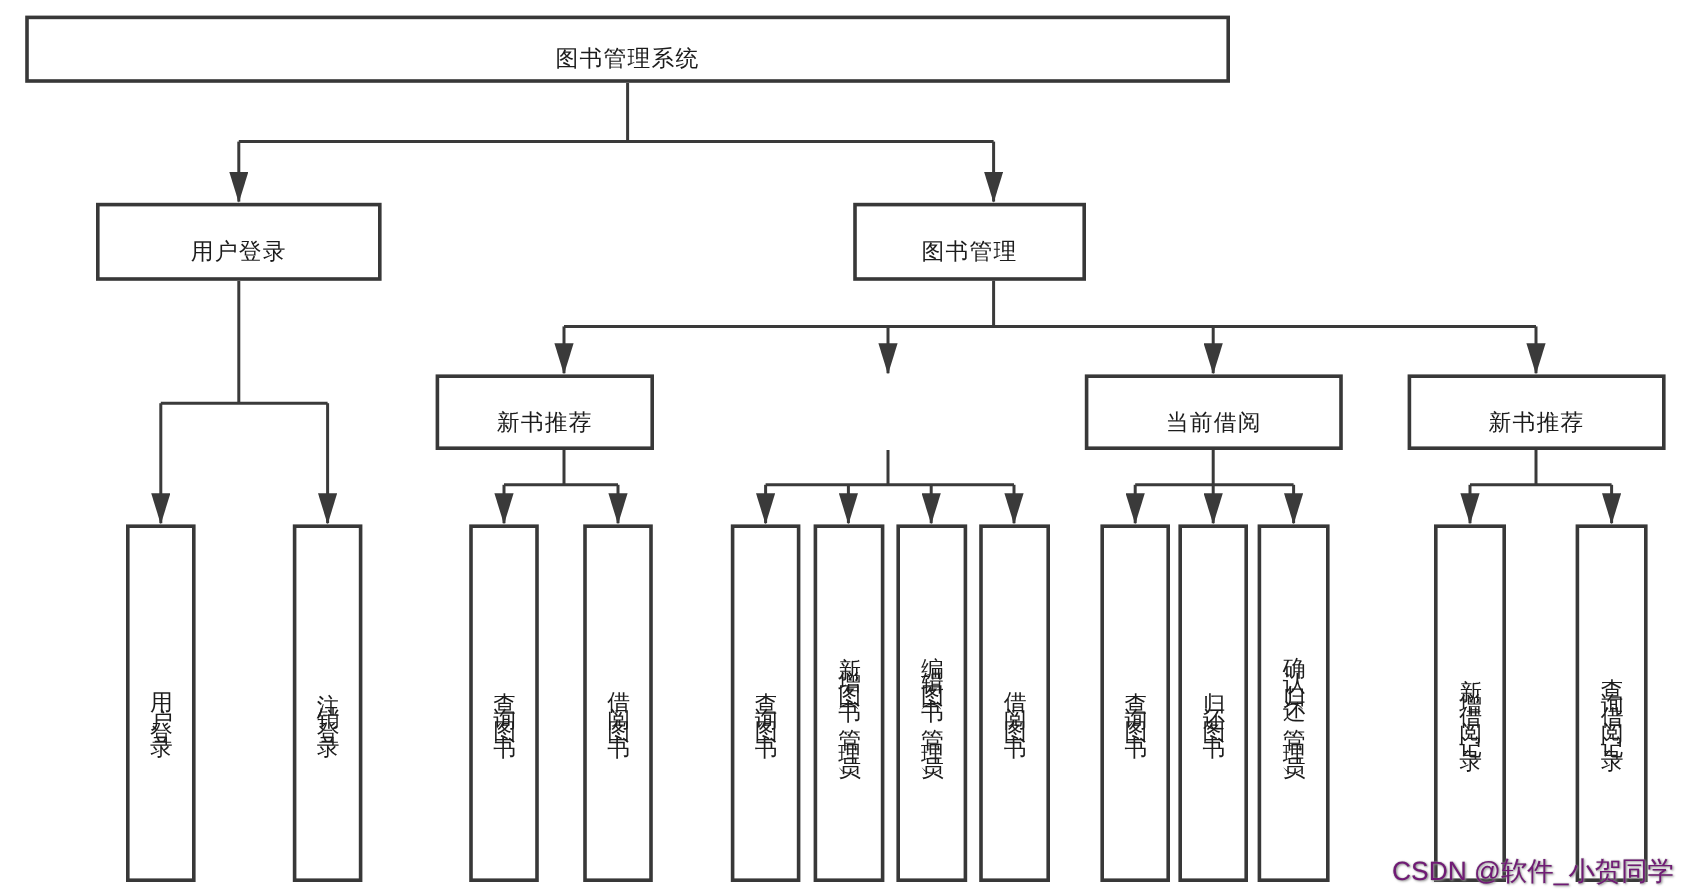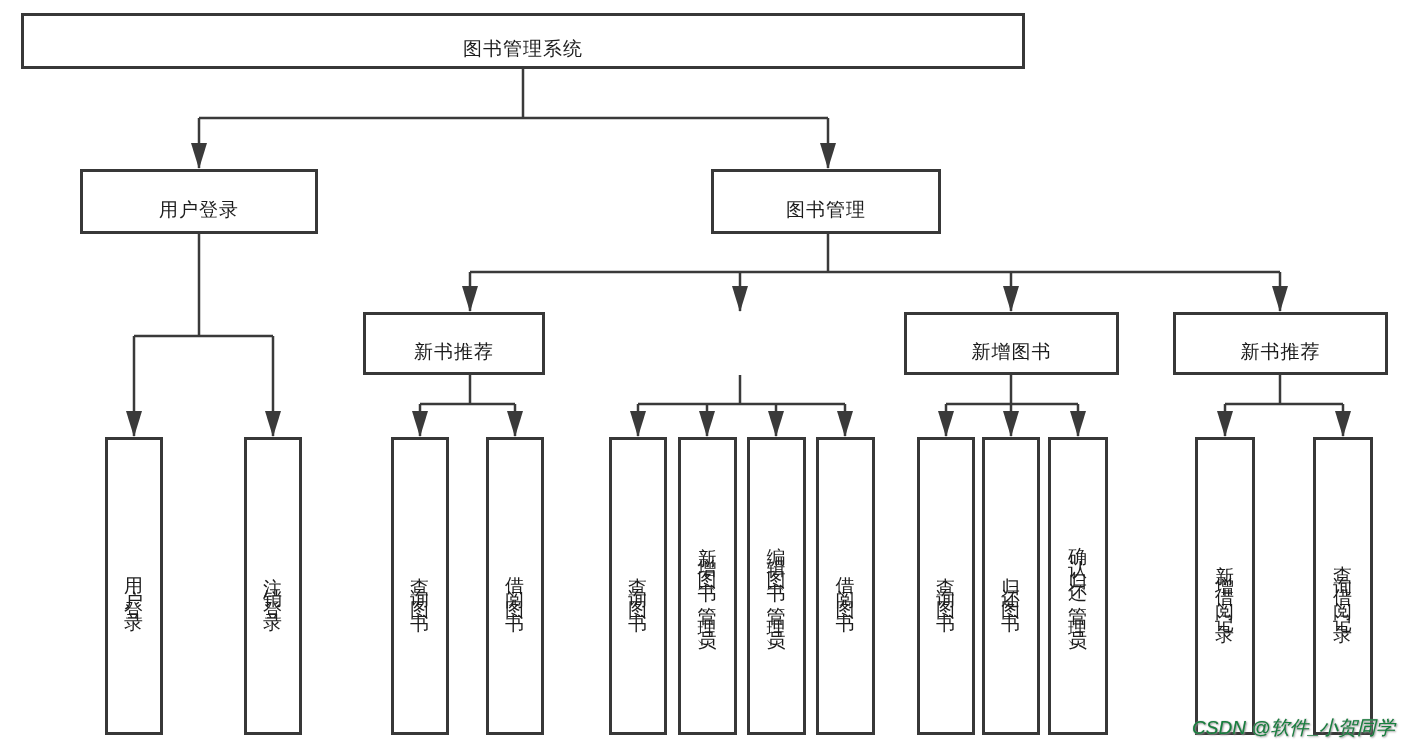--- a/index.html
+++ b/index.html
@@ -37,26 +37,25 @@
     text-orientation: mixed;
     font-size: 19px;
     letter-spacing: 12px;
     line-height: 1;
     color: #1c1c1c;
   }
   .watermark {
     position: absolute;
     right: 10px;
     bottom: 6px;
-    font-size: 19px;
-    color: #15803d;
+    font-size: 22px;
+    color: #701a75;
     text-shadow: 1px 1px 2px #8a8a8a, 0 0 1px #9a9a9a;
     white-space: nowrap;
     z-index: 5;
-    font-style: italic;
   }
 </style>
 </head>
 <body>
 
 <div class="canvas">
 
   <svg class="connectors" viewBox="0 0 1405 747" xmlns="http://www.w3.org/2000/svg">
     <defs>
       <marker id="arrow" viewBox="0 0 26 16" markerWidth="26" markerHeight="16" refX="25" refY="8" orient="auto" markerUnits="userSpaceOnUse">
@@ -122,29 +121,29 @@
     </g>
   </svg>
 
   <div class="box" style="left:21px; top:13px; width:1004px; height:56px">
     <span class="lbl">图书管理系统</span>
   </div>
 
   <div class="box" style="left:80px; top:169px; width:238px; height:65px">
     <span class="lbl">用户登录</span>
   </div>
-  <div class="box" style="left:711px; top:169px; width:230px; height:65px">
+  <div class="box" style="left:711px; top:169px; width:194px; height:65px">
     <span class="lbl">图书管理</span>
   </div>
 
   <div class="box" style="left:363px; top:312px; width:182px; height:63px">
     <span class="lbl">新书推荐</span>
   </div>
   <div class="box" style="left:904px; top:312px; width:215px; height:63px">
-    <span class="lbl">新增图书</span>
+    <span class="lbl">当前借阅</span>
   </div>
   <div class="box" style="left:1173px; top:312px; width:215px; height:63px">
     <span class="lbl">新书推荐</span>
   </div>
 
   <div class="box" style="left:105px; top:437px; width:58px; height:298px">
     <span class="vlbl">用户登录</span>
   </div>
   <div class="box" style="left:244px; top:437px; width:58px; height:298px">
     <span class="vlbl">注销登录</span>

